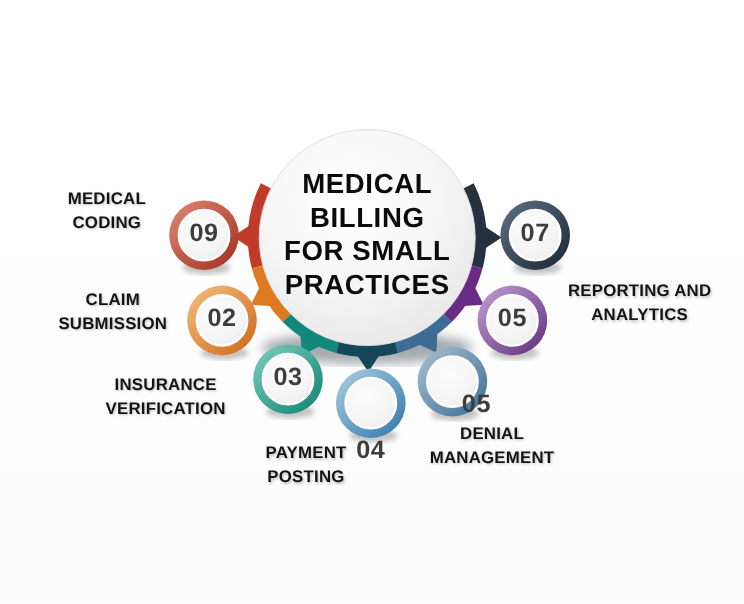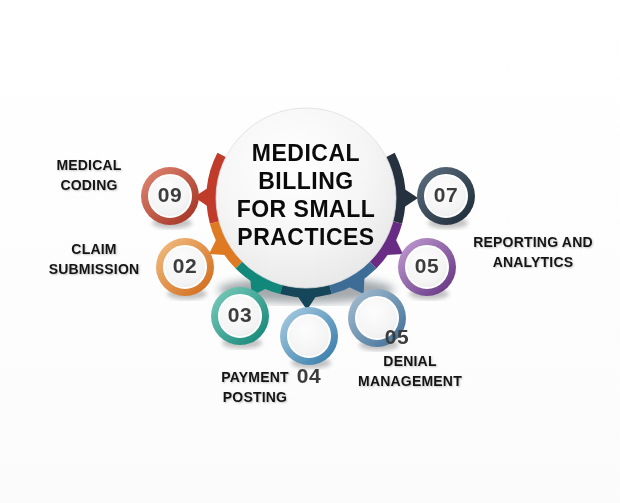--- a/index.html
+++ b/index.html
@@ -164,20 +164,22 @@
   <div class="badge-number n3">03</div>
   <div class="badge-number n4">04</div>
   <div class="badge-number n5">05</div>
   <div class="badge-number n6">05</div>
   <div class="badge-number n7">07</div>
 
   <div class="item-label l1">MEDICAL
 CODING</div>
   <div class="item-label l2">CLAIM
 SUBMISSION</div>
+  <div class="item-label l3">INSURANCE
+VERIFICATION</div>
   <div class="item-label l4">PAYMENT
 POSTING</div>
   <div class="item-label l5">DENIAL
 MANAGEMENT</div>
   <div class="item-label l7">REPORTING AND
 ANALYTICS</div>
 
 </div>
 
 </body></html>

